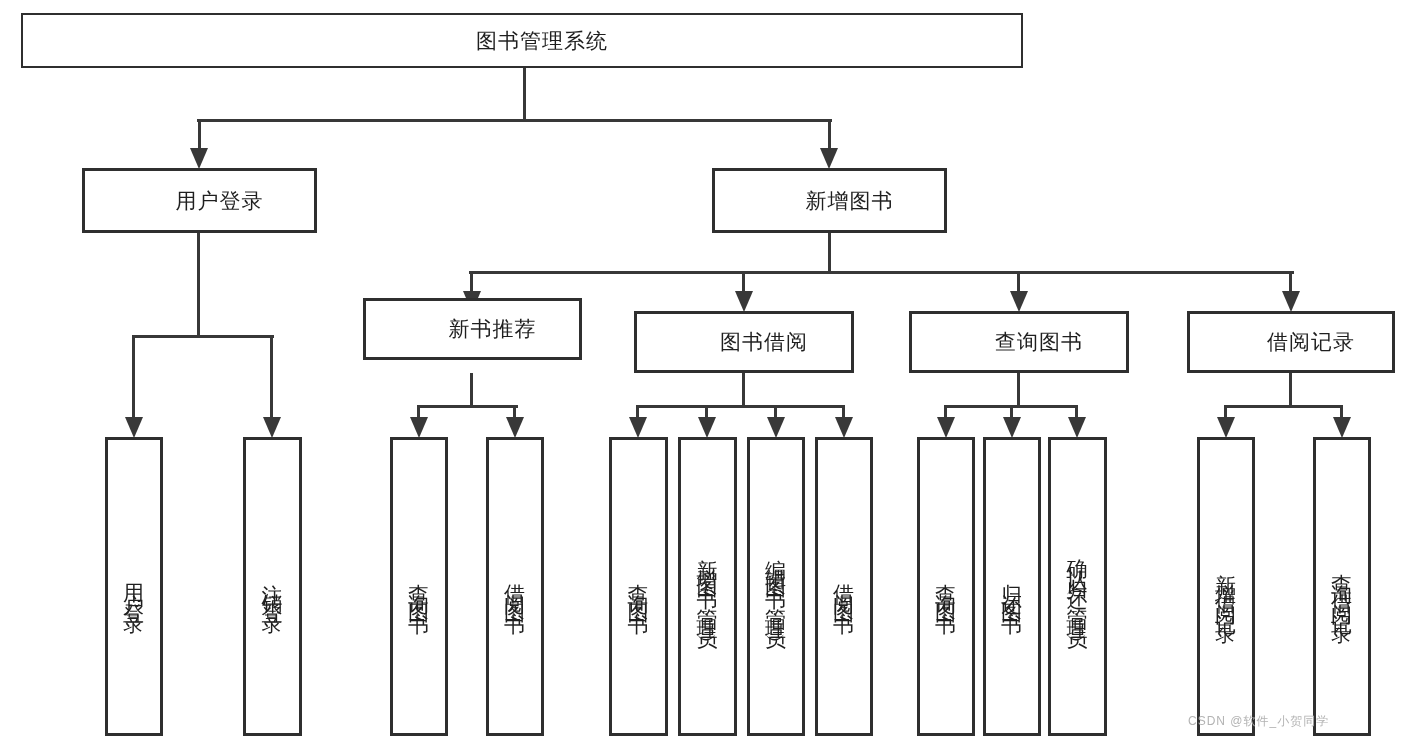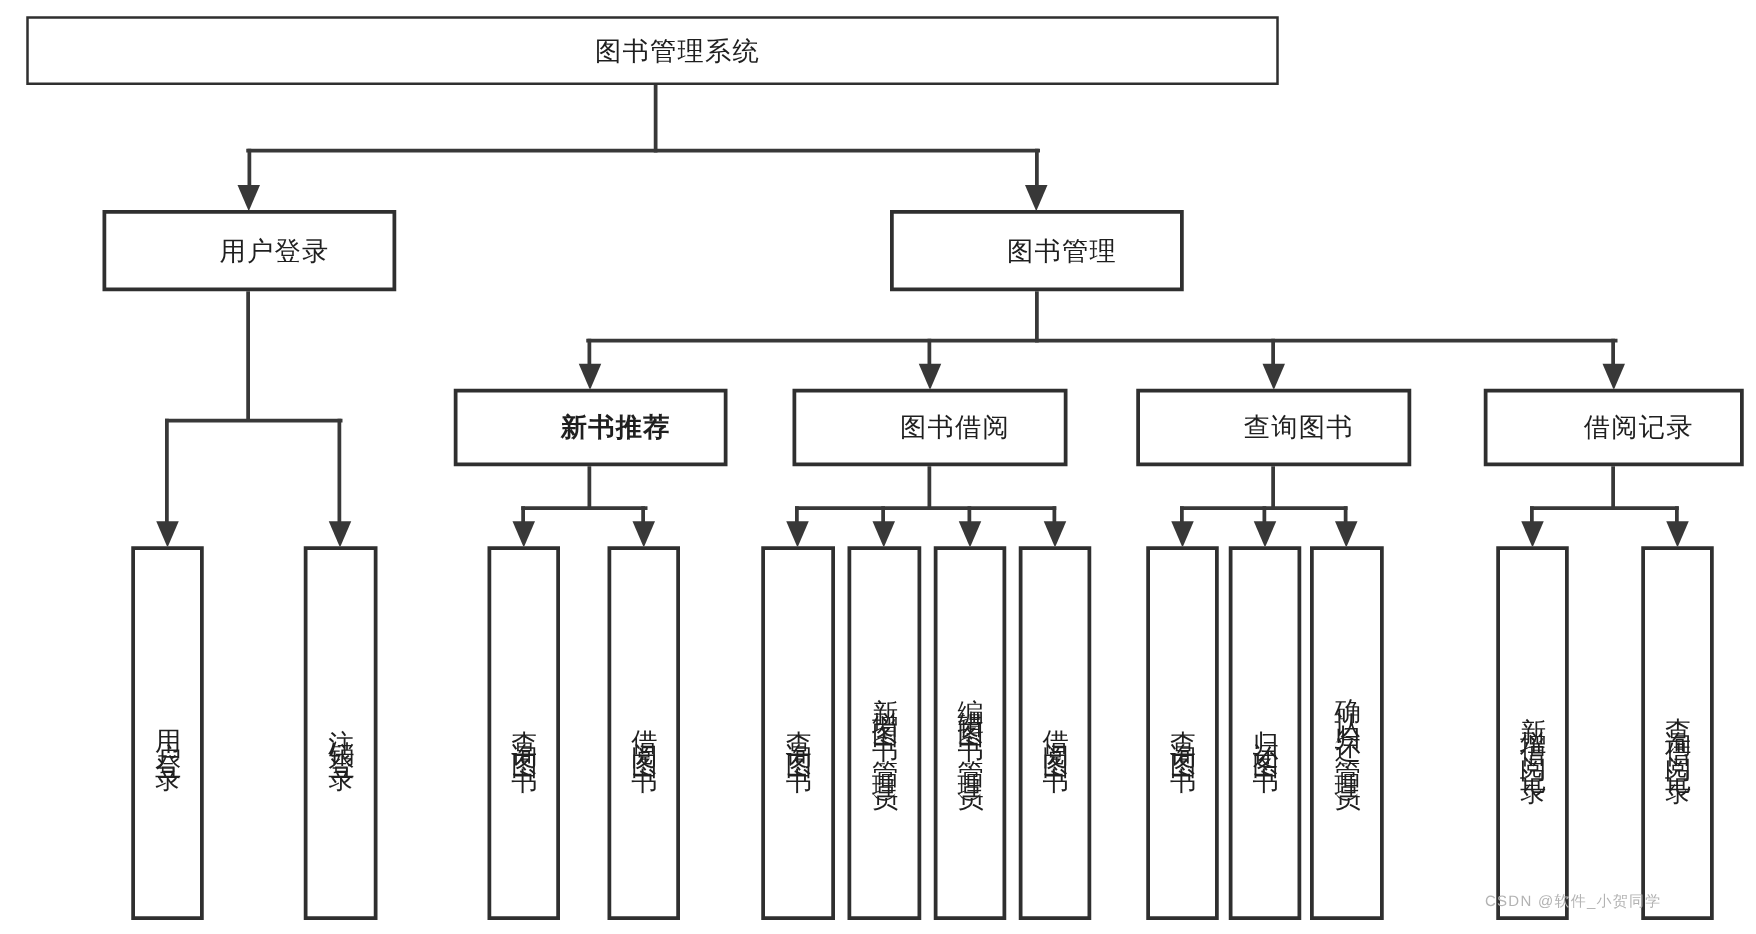--- a/index.html
+++ b/index.html
@@ -56,41 +56,41 @@
   <div class="box hbox root-box" style="left:21px; top:13px; width:1002px; height:55px;">图书管理系统</div>
 
   <div class="line" style="left:523px; top:68px; width:3px; height:54px;"></div>
   <div class="line" style="left:197px; top:119px; width:635px; height:3px;"></div>
   <div class="line" style="left:198px; top:119px; width:3px; height:31px;"></div>
   <div class="arrow" style="left:190px; top:148px;"></div>
   <div class="line" style="left:828px; top:119px; width:3px; height:31px;"></div>
   <div class="arrow" style="left:820px; top:148px;"></div>
 
   <div class="box hbox" style="left:82px; top:168px; width:235px; height:65px;">用户登录</div>
-  <div class="box hbox" style="left:712px; top:168px; width:235px; height:65px;">图书管理</div>
+  <div class="box hbox" style="left:712px; top:168px; width:235px; height:65px;">新增图书</div>
 
   <div class="line" style="left:197px; top:233px; width:3px; height:104px;"></div>
   <div class="line" style="left:132px; top:335px; width:142px; height:3px;"></div>
   <div class="line" style="left:132px; top:335px; width:3px; height:84px;"></div>
   <div class="arrow" style="left:125px; top:417px;"></div>
   <div class="line" style="left:270px; top:335px; width:3px; height:84px;"></div>
   <div class="arrow" style="left:263px; top:417px;"></div>
 
   <div class="line" style="left:828px; top:233px; width:3px; height:41px;"></div>
   <div class="line" style="left:469px; top:271px; width:825px; height:3px;"></div>
   <div class="line" style="left:470px; top:271px; width:3px; height:22px;"></div>
   <div class="arrow" style="left:463px; top:291px;"></div>
   <div class="line" style="left:742px; top:271px; width:3px; height:22px;"></div>
   <div class="arrow" style="left:735px; top:291px;"></div>
   <div class="line" style="left:1017px; top:271px; width:3px; height:22px;"></div>
   <div class="arrow" style="left:1010px; top:291px;"></div>
   <div class="line" style="left:1289px; top:271px; width:3px; height:22px;"></div>
   <div class="arrow" style="left:1282px; top:291px;"></div>
 
-  <div class="box hbox" style="left:363px; top:311px; width:219px; height:62px;font-weight:bold;">新书推荐</div>
+  <div class="box hbox" style="left:363px; top:298px; width:219px; height:62px;">新书推荐</div>
   <div class="box hbox" style="left:634px; top:311px; width:220px; height:62px;">图书借阅</div>
   <div class="box hbox" style="left:909px; top:311px; width:220px; height:62px;">查询图书</div>
   <div class="box hbox" style="left:1187px; top:311px; width:208px; height:62px;">借阅记录</div>
 
   <div class="line" style="left:470px; top:373px; width:3px; height:34px;"></div>
   <div class="line" style="left:417px; top:405px; width:101px; height:3px;"></div>
   <div class="line" style="left:417px; top:405px; width:3px; height:14px;"></div>
   <div class="arrow" style="left:410px; top:417px;"></div>
   <div class="line" style="left:513px; top:405px; width:3px; height:14px;"></div>
   <div class="arrow" style="left:506px; top:417px;"></div>

